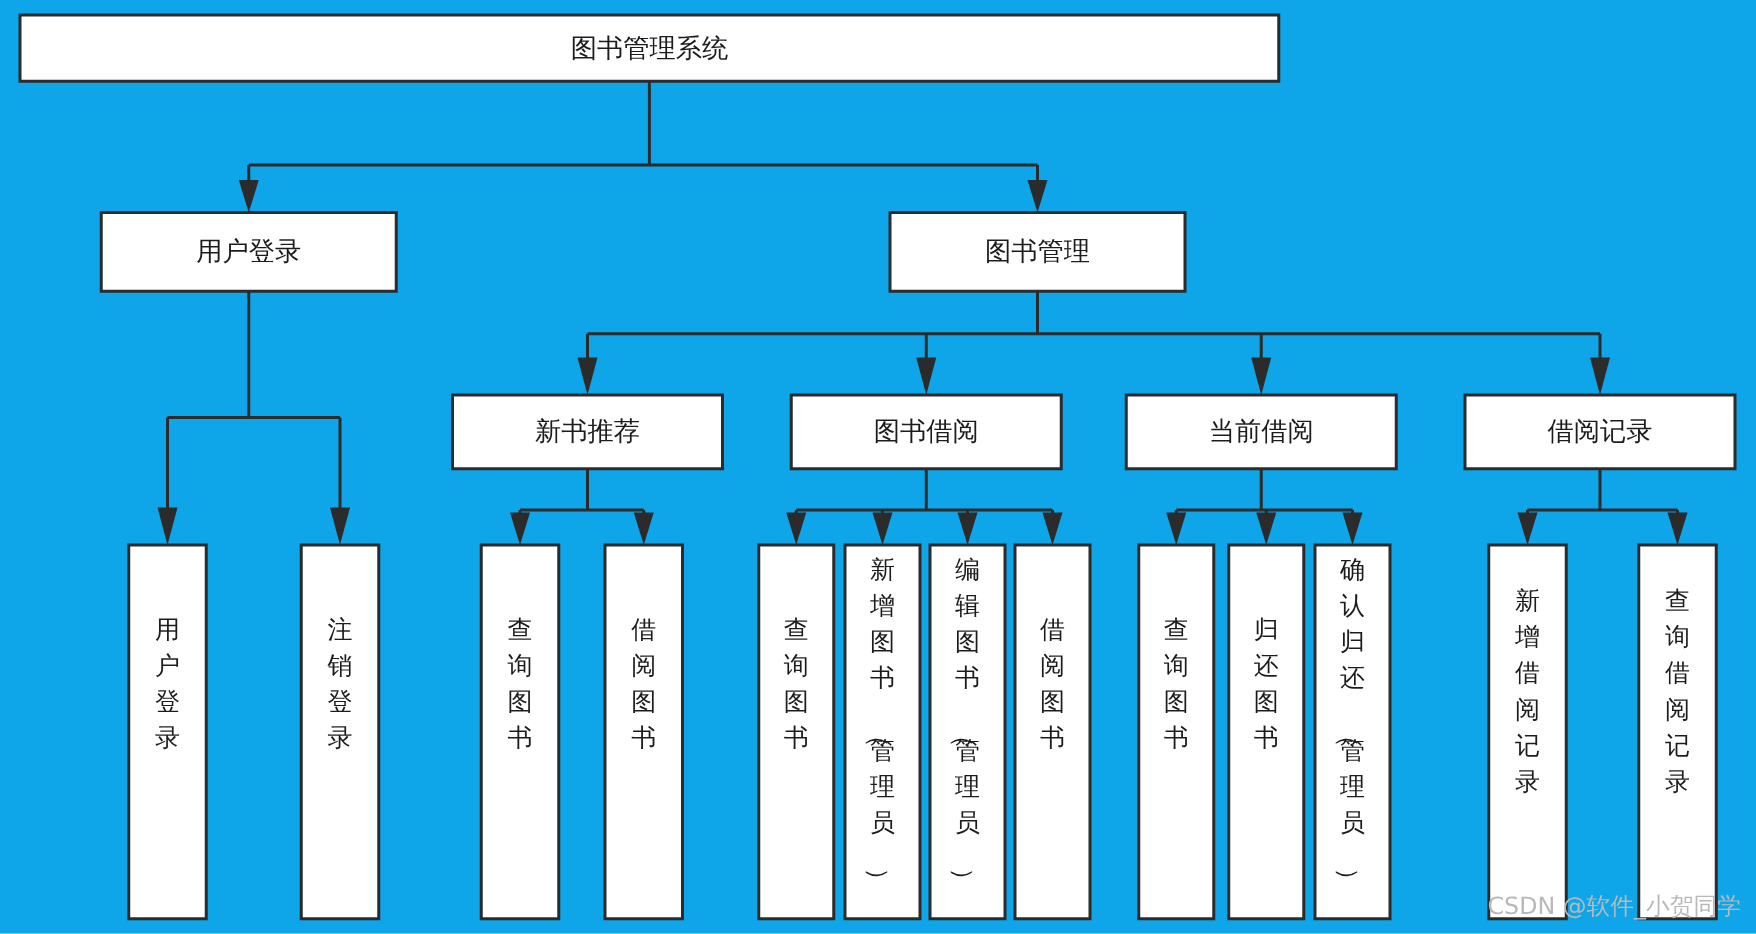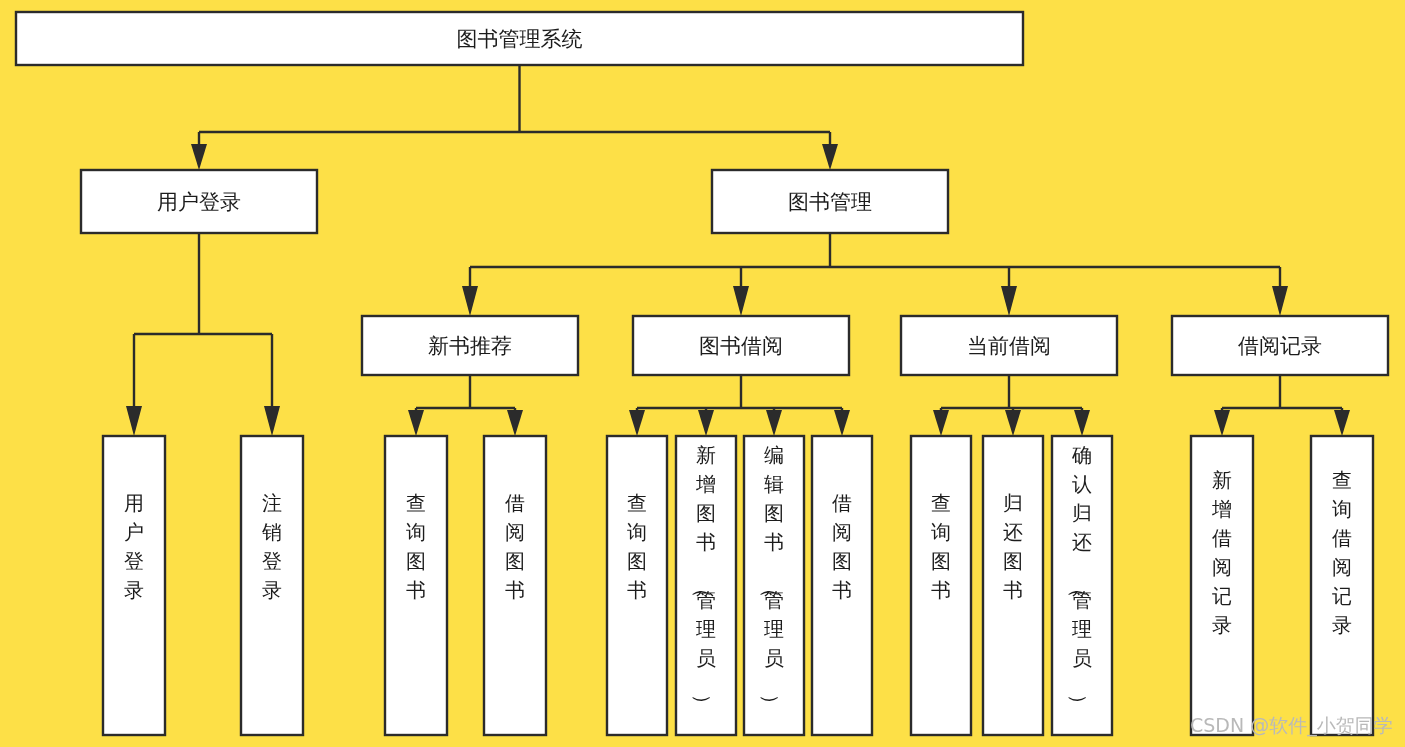--- a/index.html
+++ b/index.html
@@ -8,21 +8,21 @@
     padding: 0;
     background: #ffffff;
   }
   body {
     font-family: "DejaVu Sans", "Liberation Sans", sans-serif;
   }
   #diagram-root {
     position: relative;
     width: 1405px;
     height: 747px;
-    background: #fde047;
+    background: #0ea5e9;
     overflow: hidden;
   }
   svg#flow-svg {
     position: absolute;
     left: 0;
     top: 0;
     width: 1405px;
     height: 747px;
   }
   .node-box {

